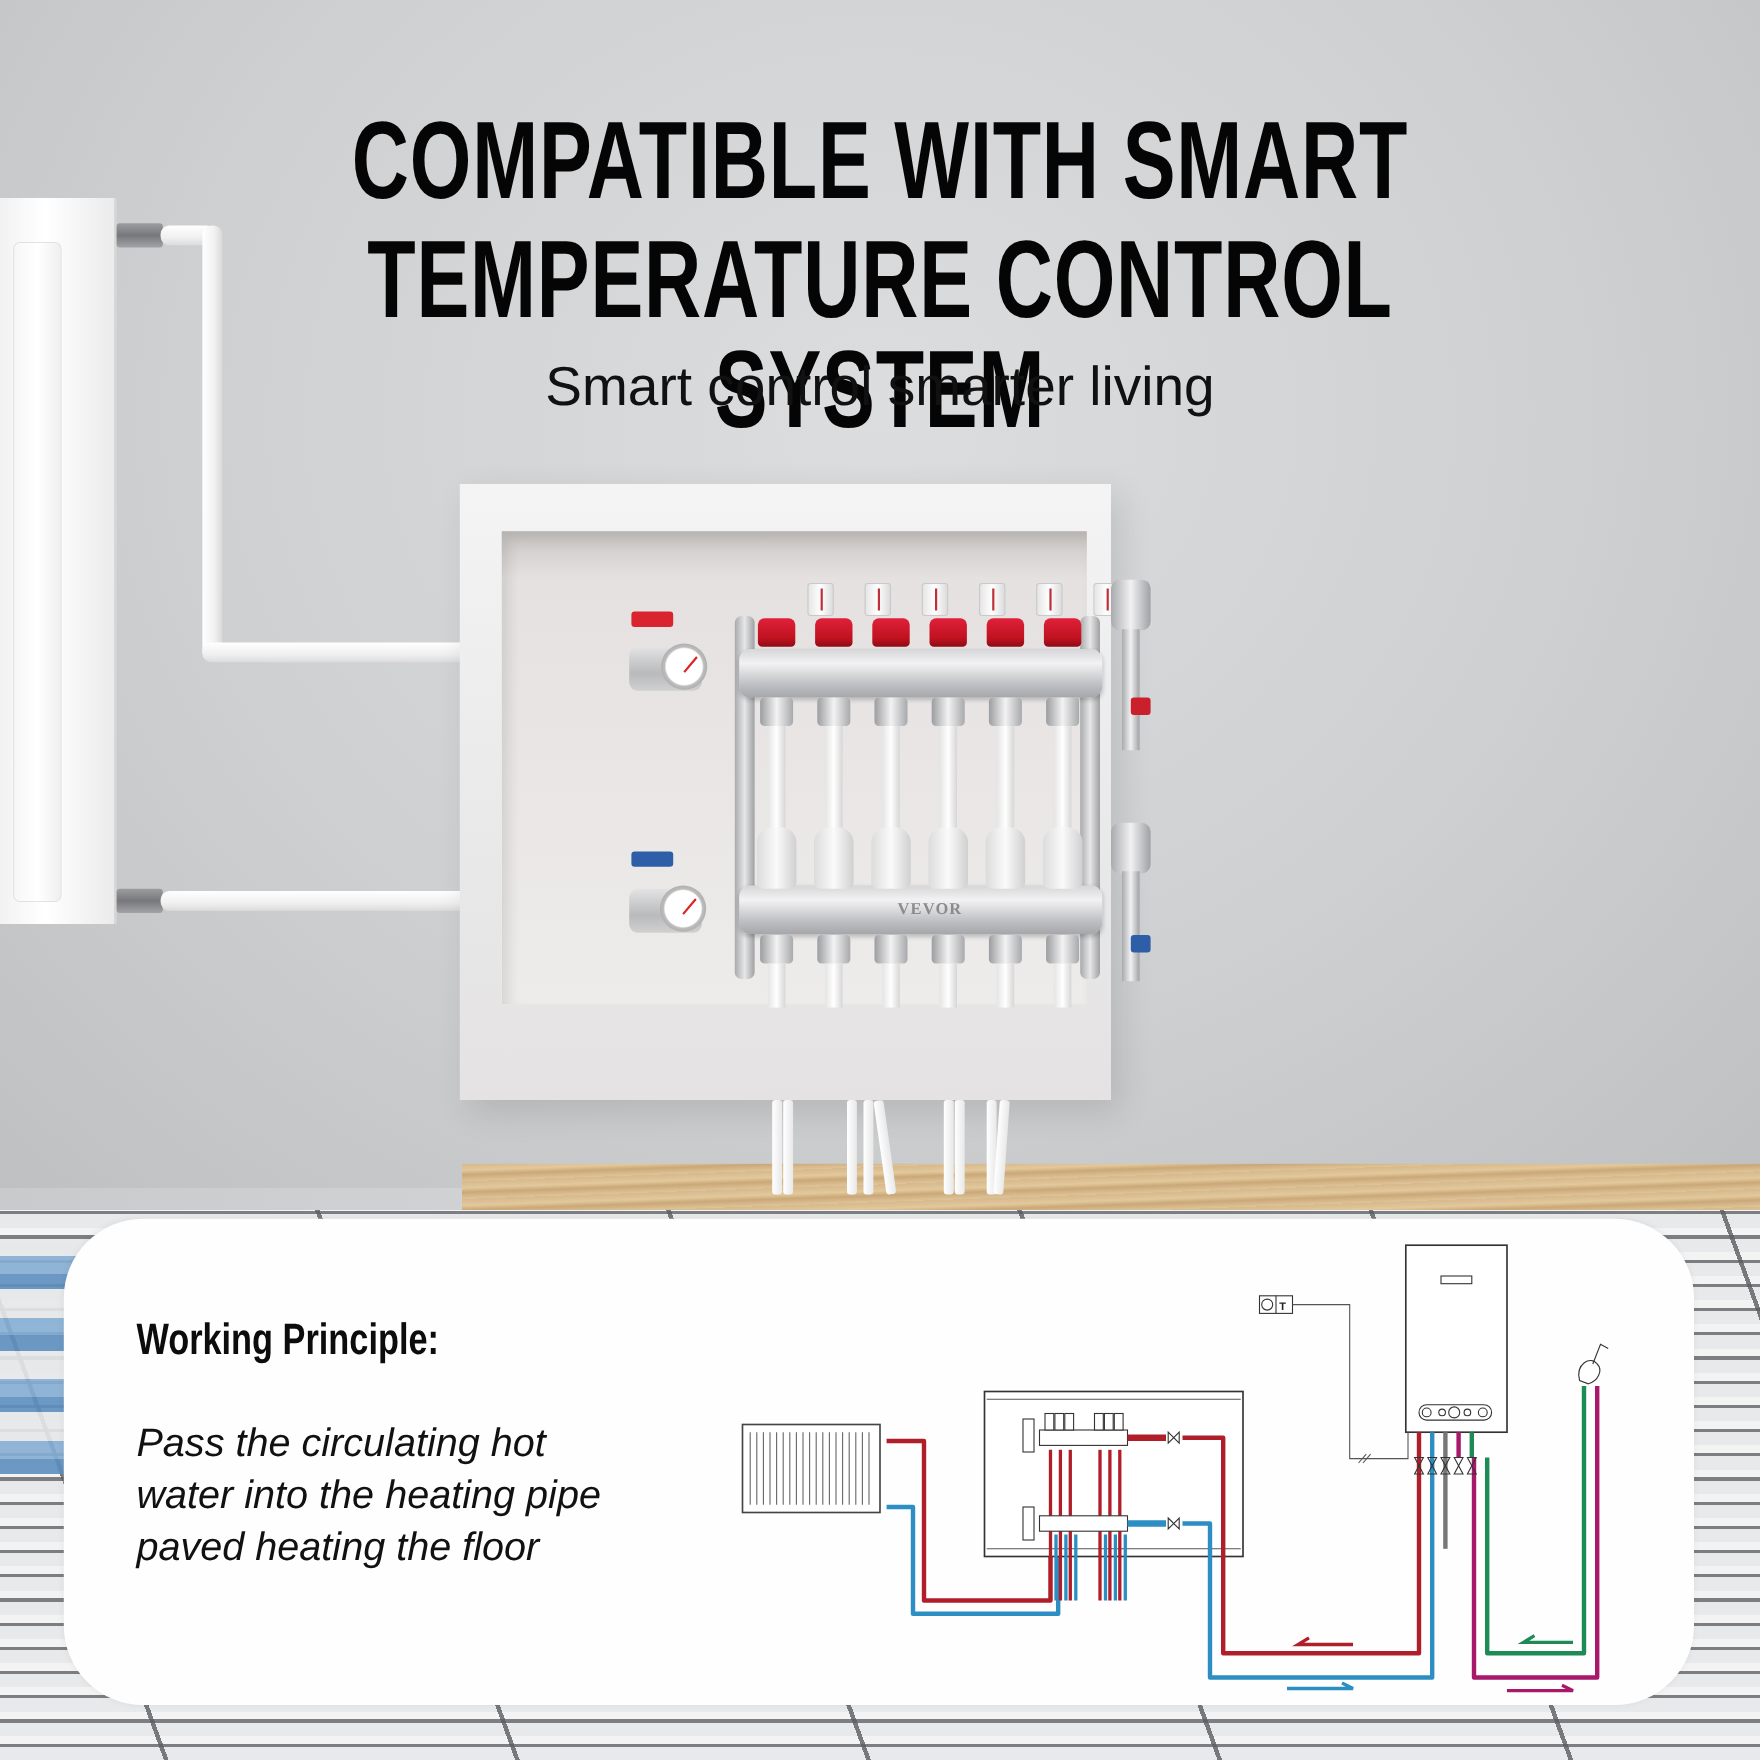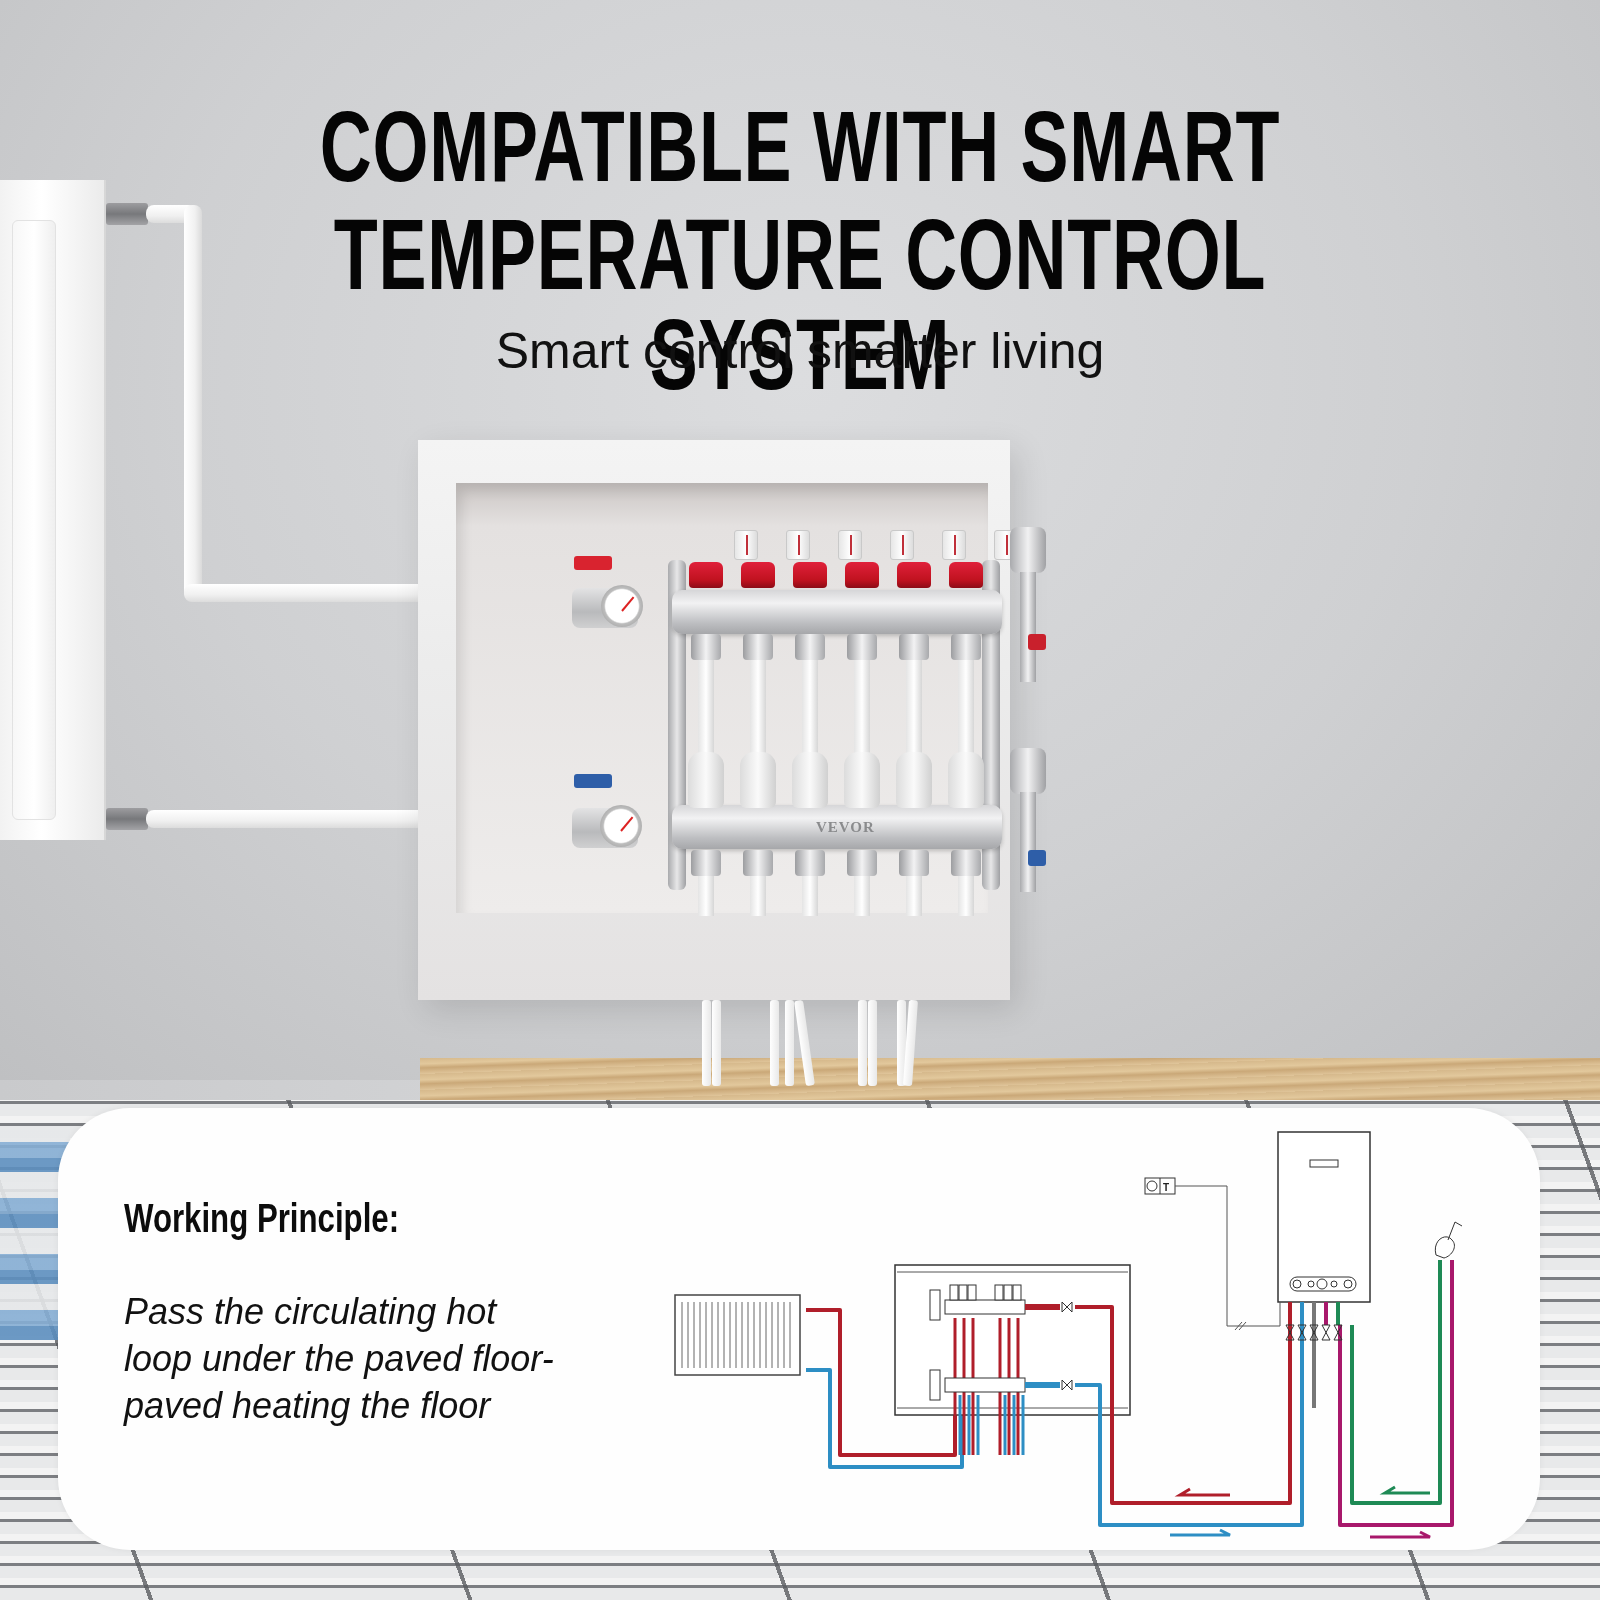--- a/index.html
+++ b/index.html
@@ -187,21 +187,21 @@
   <div class="handle" style="left:1028px;top:634px;width:18px;height:16px;background:#c9202c"></div>
   <div class="airvent" style="left:1010px;top:748px"></div>
   <div class="tube" style="left:1020px;top:792px;height:100px;background:linear-gradient(90deg,#a9aaad,#f1f1f2,#a0a1a4)"></div>
   <div class="handle" style="left:1028px;top:850px;width:18px;height:16px;background:#2e5ea8"></div>
 </div>
 
 <div class="card"></div>
 <div class="card-title">Working Principle:</div>
 <div class="card-body">
   <span>Pass the circulating hot</span>
-  <span>loop under the paved floor-</span>
+  <span>water into the heating pipe</span>
   <span>paved heating the floor</span>
 </div>
 
 <svg class="diagram" viewBox="660 1120 810 420" xmlns="http://www.w3.org/2000/svg">
 
   <g>
     <rect x="675" y="1295" width="125" height="80" fill="#fff" stroke="#444" stroke-width="1.5"></rect>
     <g stroke="#666" stroke-width="1">
       <line x1="682" y1="1302" x2="682" y2="1368"></line>
         <line x1="688" y1="1302" x2="688" y2="1368"></line>

